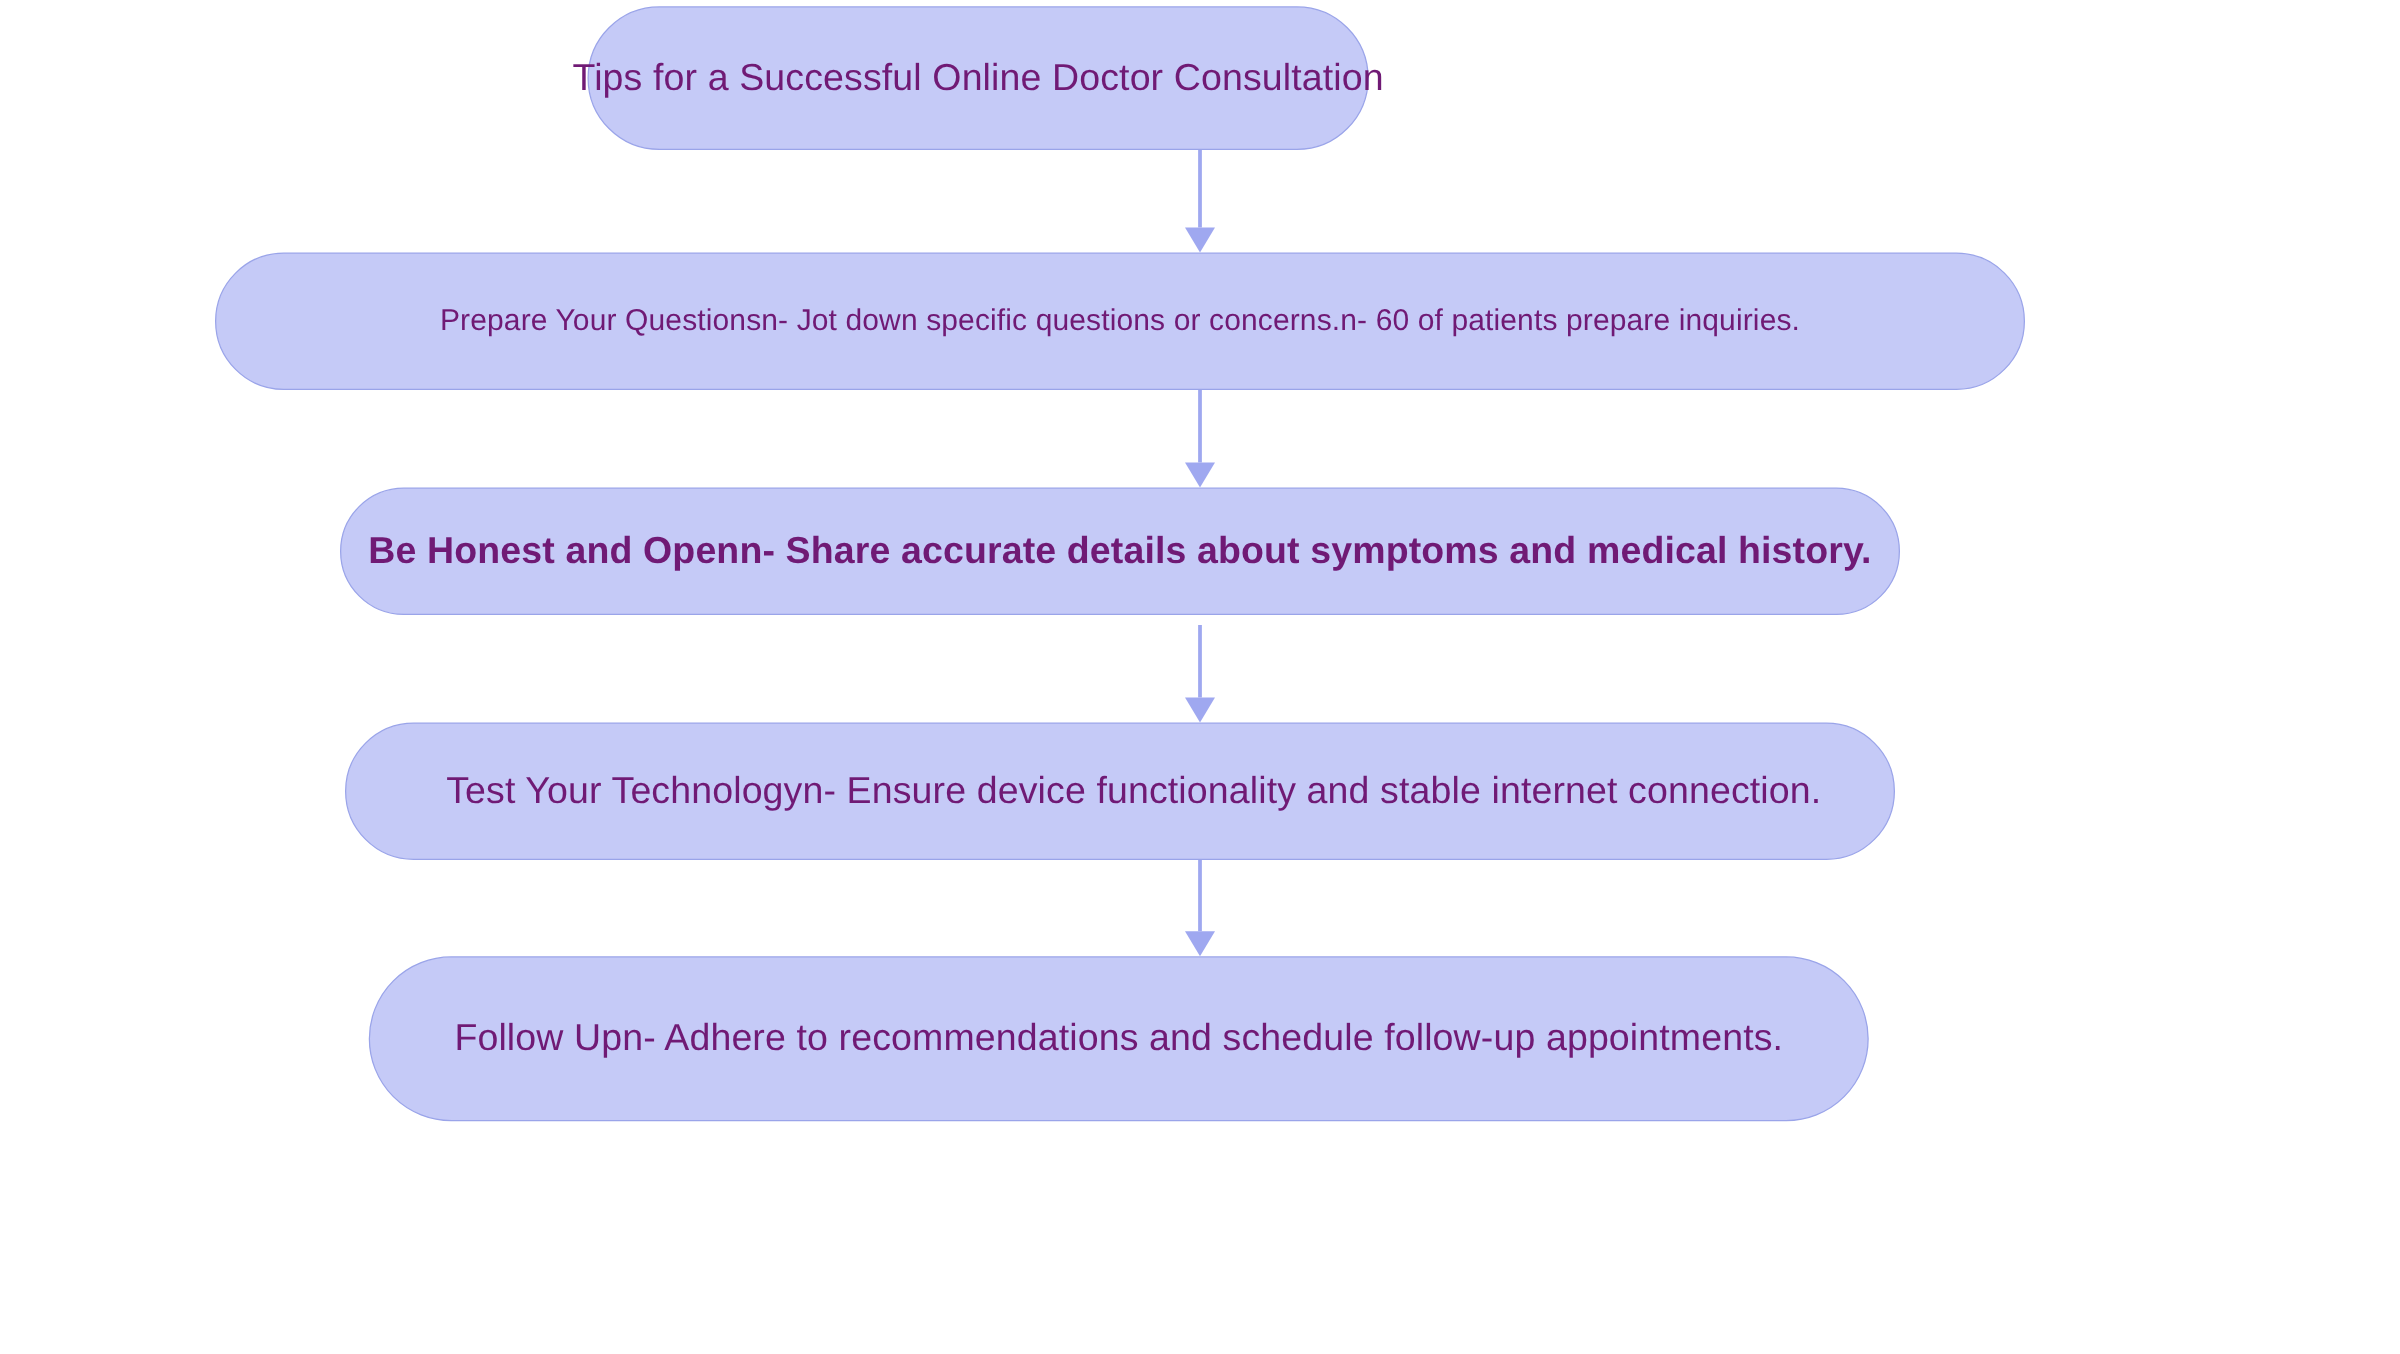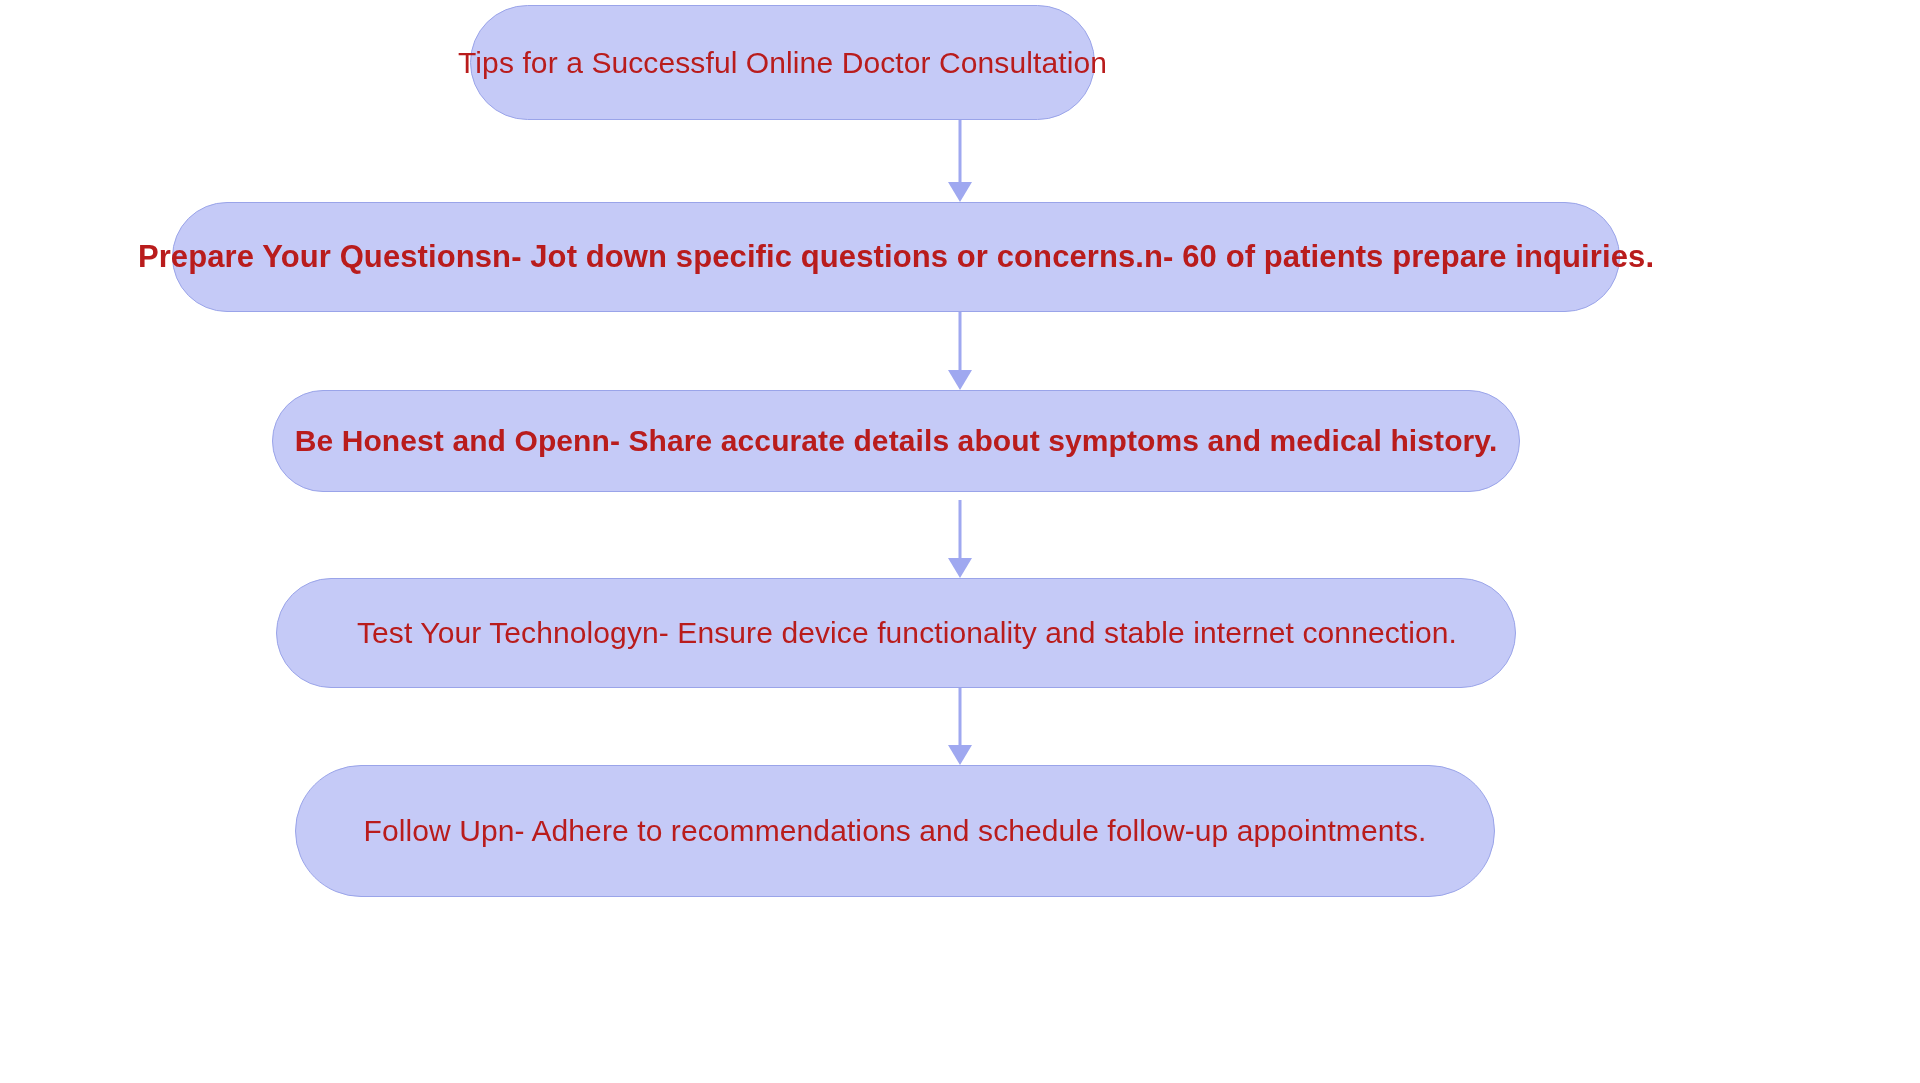--- a/index.html
+++ b/index.html
@@ -25,40 +25,40 @@
   .flow-node {
     position: absolute;
     box-sizing: border-box;
     background: #c5caf7;
     border: 1.6px solid #9aa4e9;
     border-radius: 999px;
     display: flex;
     align-items: center;
     justify-content: center;
     text-align: center;
-    color: #b91c1c;
+    color: #701a75;
     padding: 0 34px;
     letter-spacing: 0.1px;
   }
 
   .flow-node .node-label {
     display: block;
     white-space: nowrap;
     line-height: 1.25;
   }
 
   
   #node-0 { left: 470px;  top: 5px;    width: 625px;  height: 115px; }
   #node-1 { left: 172px;  top: 202px;  width: 1448px; height: 110px; }
   #node-2 { left: 272px;  top: 390px;  width: 1248px; height: 102px; font-weight: bold; }
   #node-3 { left: 276px;  top: 578px;  width: 1240px; height: 110px; }
   #node-4 { left: 295px;  top: 765px;  width: 1200px; height: 132px; }
 
   #node-0 .node-label { font-size: 30px; }
-  #node-1 .node-label { font-size: 31px; font-weight: bold; }
+  #node-1 .node-label { font-size: 24px; }
   #node-2 .node-label { font-size: 30px; }
   #node-3 .node-label { font-size: 30px; margin-left: 22px; }
   #node-4 .node-label { font-size: 30px; }
 
   
   .flow-arrow {
     position: absolute;
     left: 50%;
     transform: translateX(-50%);
     width: 30px;

